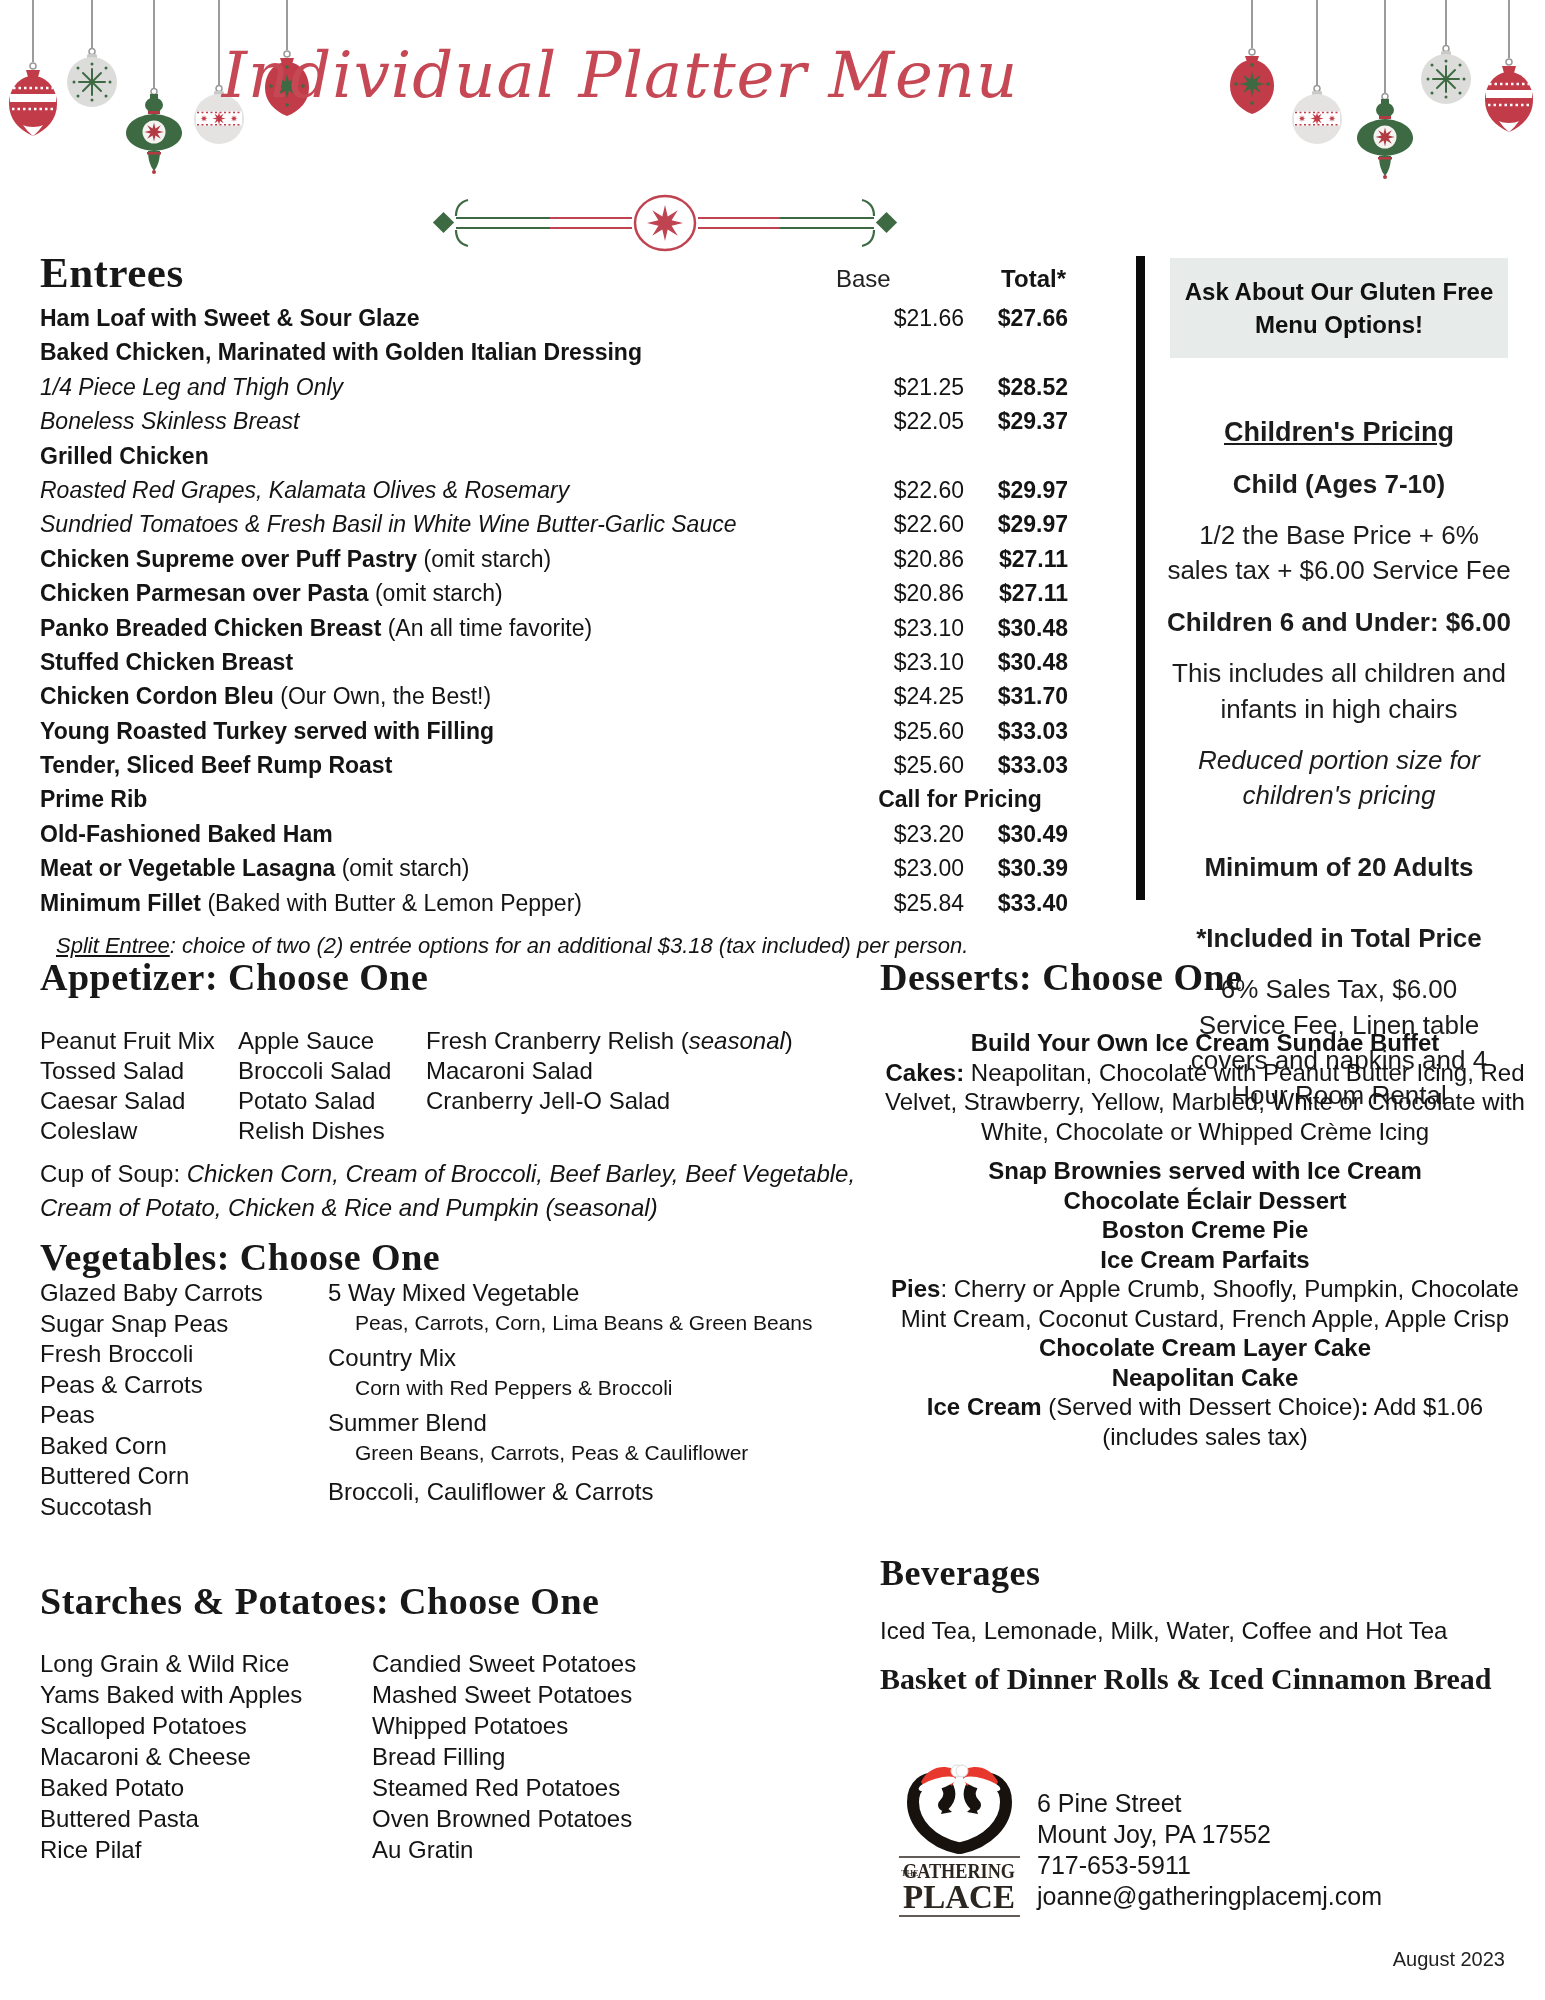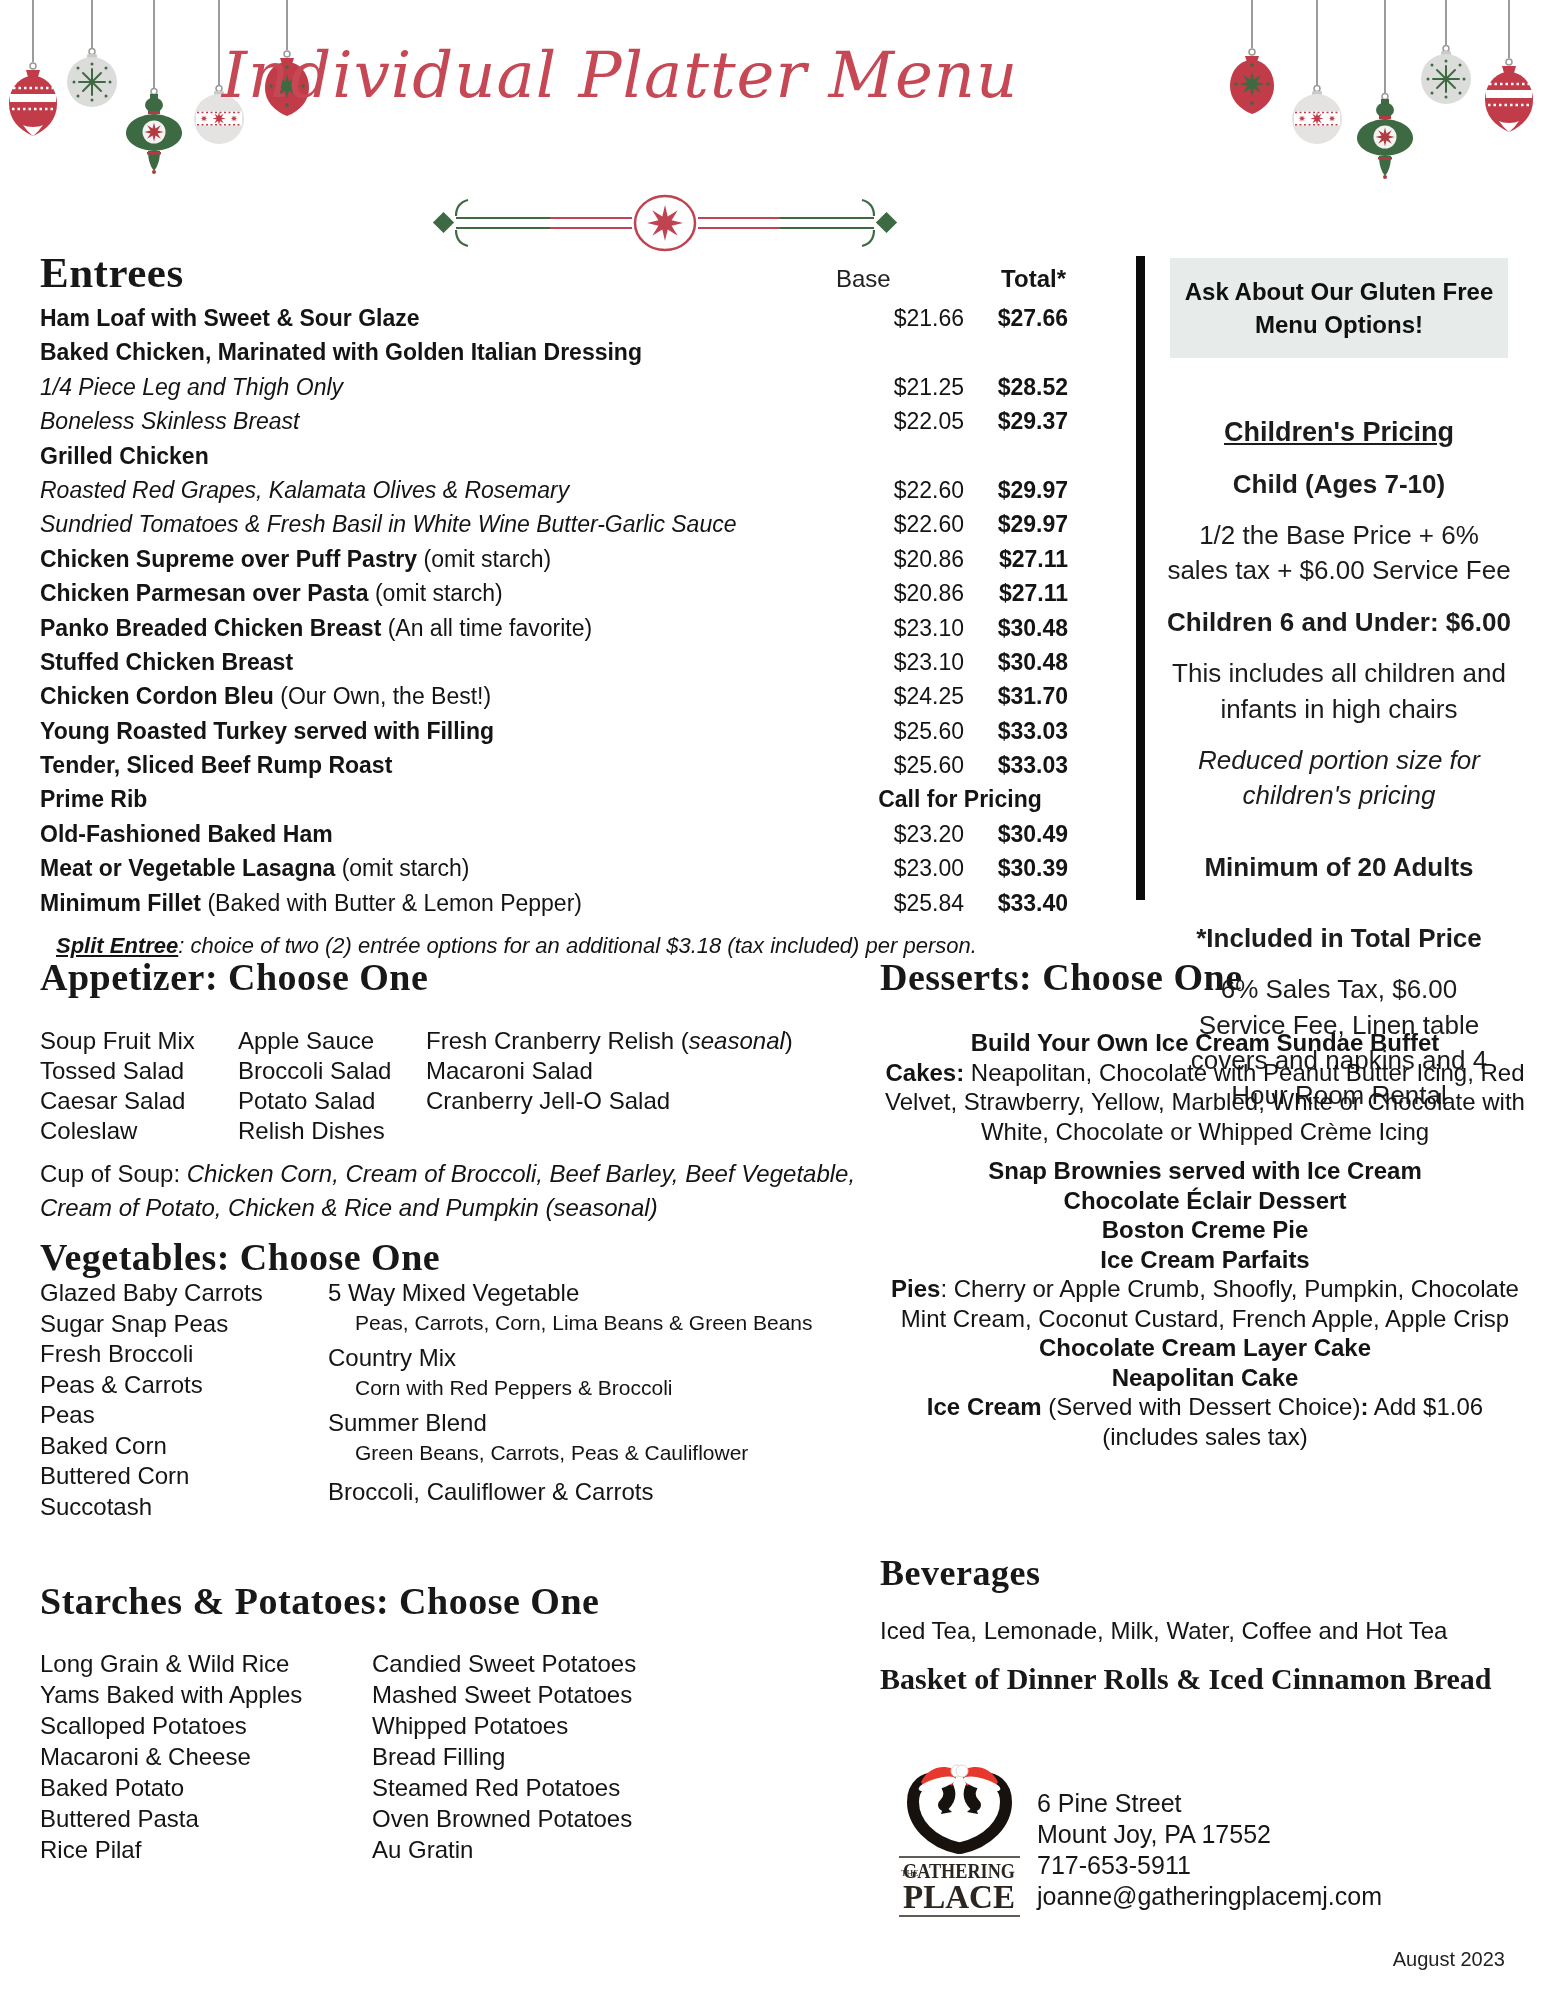--- a/index.html
+++ b/index.html
@@ -24,21 +24,21 @@
   .total-label{width:104px;text-align:right;padding-right:2px;font-size:24px;font-weight:700;}
   .e-rows{margin-top:9px;}
   .e-row{display:flex;align-items:baseline;height:34.4px;font-size:23px;}
   .e-name{flex:1;min-width:0;white-space:nowrap;}
   .e-name .b{font-weight:700;}
   .e-name .i{font-style:italic;}
   .e-base{width:112px;text-align:right;}
   .e-total{width:104px;text-align:right;font-weight:700;}
   .e-call{width:216px;text-align:center;font-weight:700;}
   .split{margin-top:9px;padding-left:16px;font-size:22px;font-style:italic;}
-  .split .lbl{font-weight:700;text-decoration:underline;}
+  .split .lbl{font-weight:400;text-decoration:underline;}
 
   
   .vbar{position:absolute;left:1136px;top:256px;width:9px;height:644px;background:#0b0b0b;}
   .gluten{position:absolute;left:1170px;top:258px;width:338px;box-sizing:border-box;
           padding:17px 6px;background:#e7ebe9;text-align:center;font-weight:700;
           font-size:24px;line-height:1.38;color:#101010;}
   .side{position:absolute;left:1150px;top:398px;width:378px;text-align:center;
         font-size:26px;line-height:1.36;color:#1c1c1c;}
   .side p{margin:16px;}
   .side .u{font-weight:700;text-decoration:underline;font-size:27px;}
@@ -402,21 +402,21 @@
     <p class="i">Reduced portion size for children's pricing</p>
     <p class="b gap-lg">Minimum of 20 Adults</p>
     <p class="b gap-lg">*Included in Total Price</p>
     <p class="narrow">6% Sales Tax, $6.00 Service Fee, Linen table covers and napkins and 4 Hour Room Rental</p>
   </div>
 
   <div class="appetizer">
     <div class="sec-h">Appetizer: Choose One</div>
     <div class="app-cols">
       <div class="app-c1">
-        <div>Soup Fruit Mix</div>
+        <div>Peanut Fruit Mix</div>
         <div>Tossed Salad</div>
         <div>Caesar Salad</div>
         <div>Coleslaw</div>
       </div>
       <div class="app-c2">
         <div>Apple Sauce</div>
         <div>Broccoli Salad</div>
         <div>Potato Salad</div>
         <div>Relish Dishes</div>
       </div>

